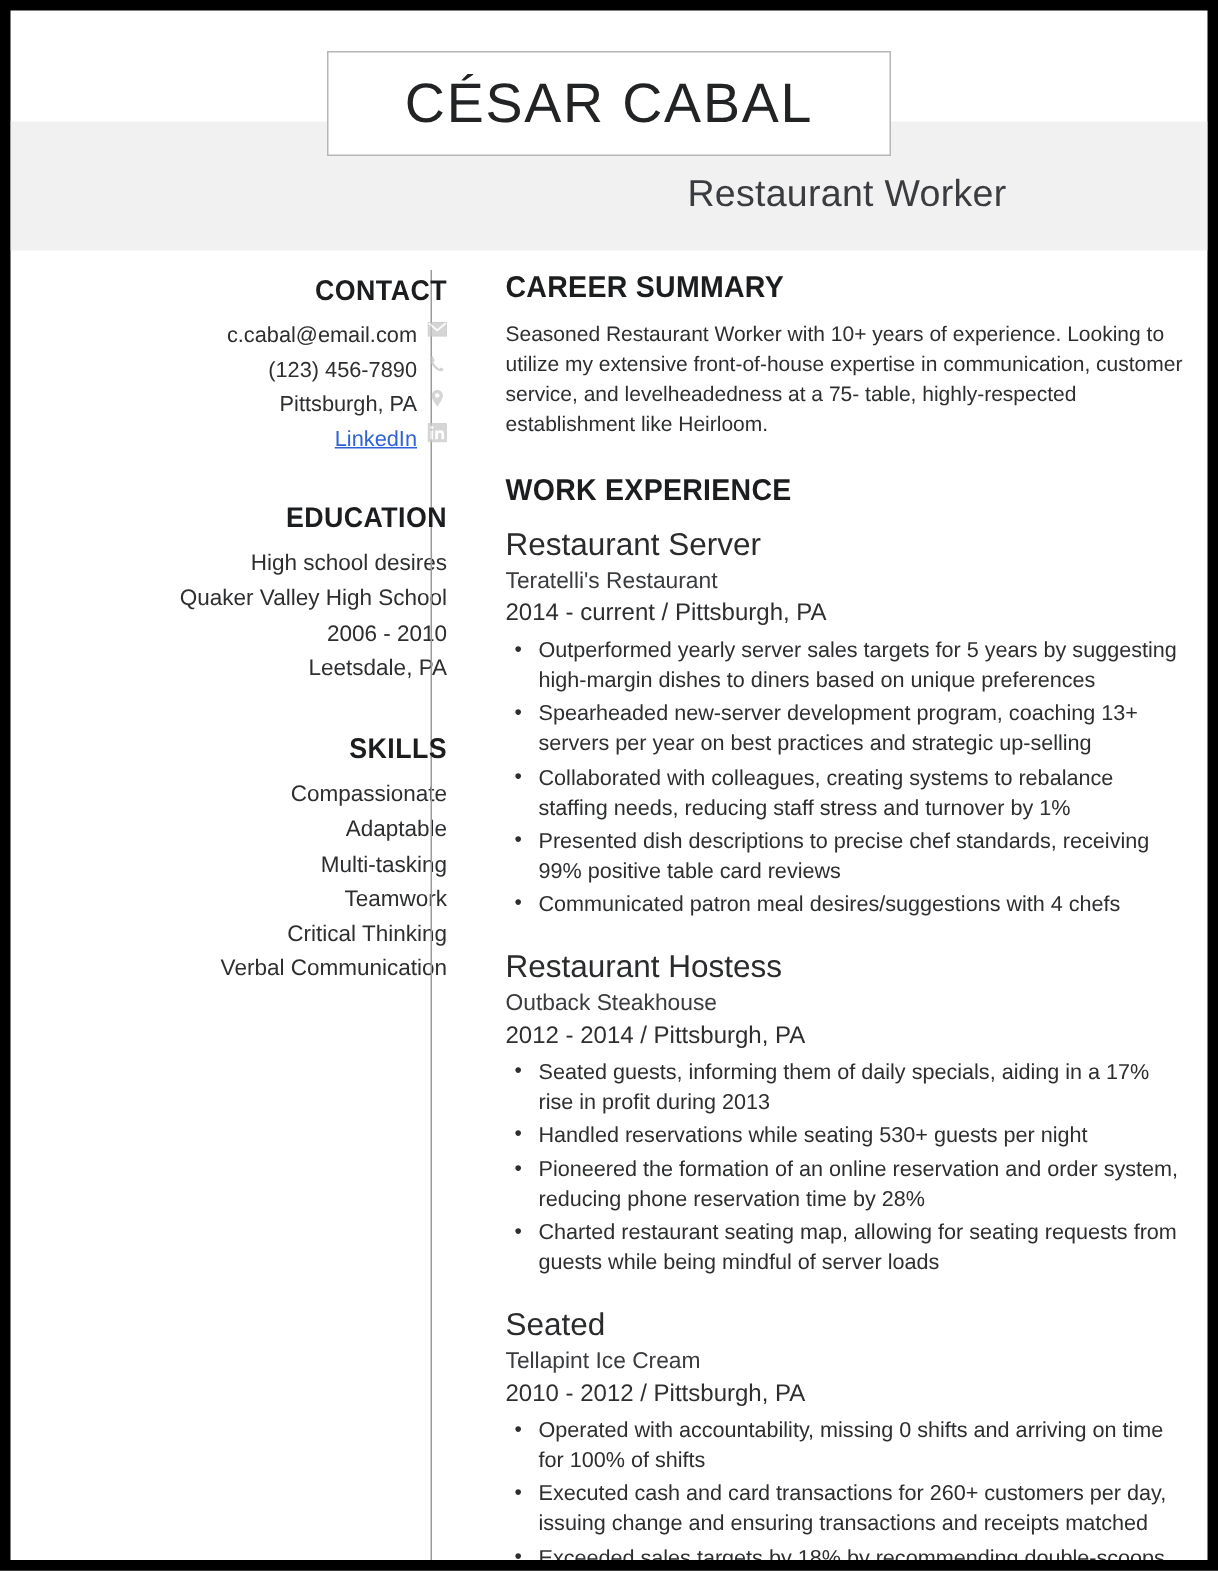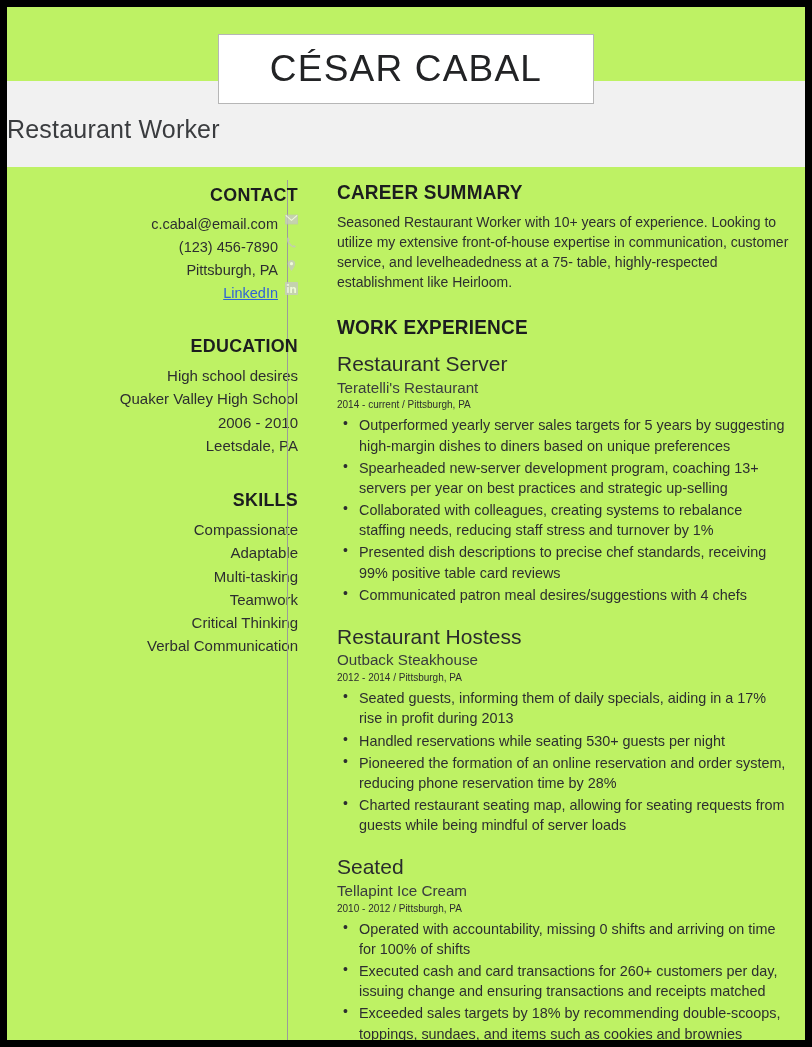--- a/index.html
+++ b/index.html
@@ -10,21 +10,21 @@
     background: #000000;
     font-family: "Liberation Sans", sans-serif;
   }
 
   .page {
     position: absolute;
     left: 7px;
     top: 7px;
     width: 798px;
     height: 1033px;
-    background: #bef264;
+    background: #ffffff;
     overflow: hidden;
   }
 
   
   .header {
     position: relative;
     height: 160px;
   }
   .gray-band {
     position: absolute;
@@ -51,21 +51,21 @@
     font-weight: 400;
     letter-spacing: 1.2px;
     color: #222325;
     white-space: nowrap;
   }
   .job-title-band {
     position: absolute;
     left: 0;
     top: 108px;
     width: 664px;
-    text-align: left;
+    text-align: right;
     font-size: 25px;
     font-weight: 400;
     color: #3a3c3f;
     letter-spacing: 0.2px;
   }
 
   
   .body-wrap {
     position: relative;
     display: flex;
@@ -161,21 +161,21 @@
     font-weight: 400;
     color: #2a2b2d;
     line-height: 1.26;
   }
   .job-company {
     font-size: 15.2px;
     color: #3a3c3f;
     line-height: 1.38;
   }
   .job-meta {
-    font-size: 10px;
+    font-size: 16px;
     color: #2d2e30;
     line-height: 1.4;
   }
   .bullets {
     list-style: none;
     margin-top: 3px;
   }
   .bullets li {
     position: relative;
     padding-left: 22px;

